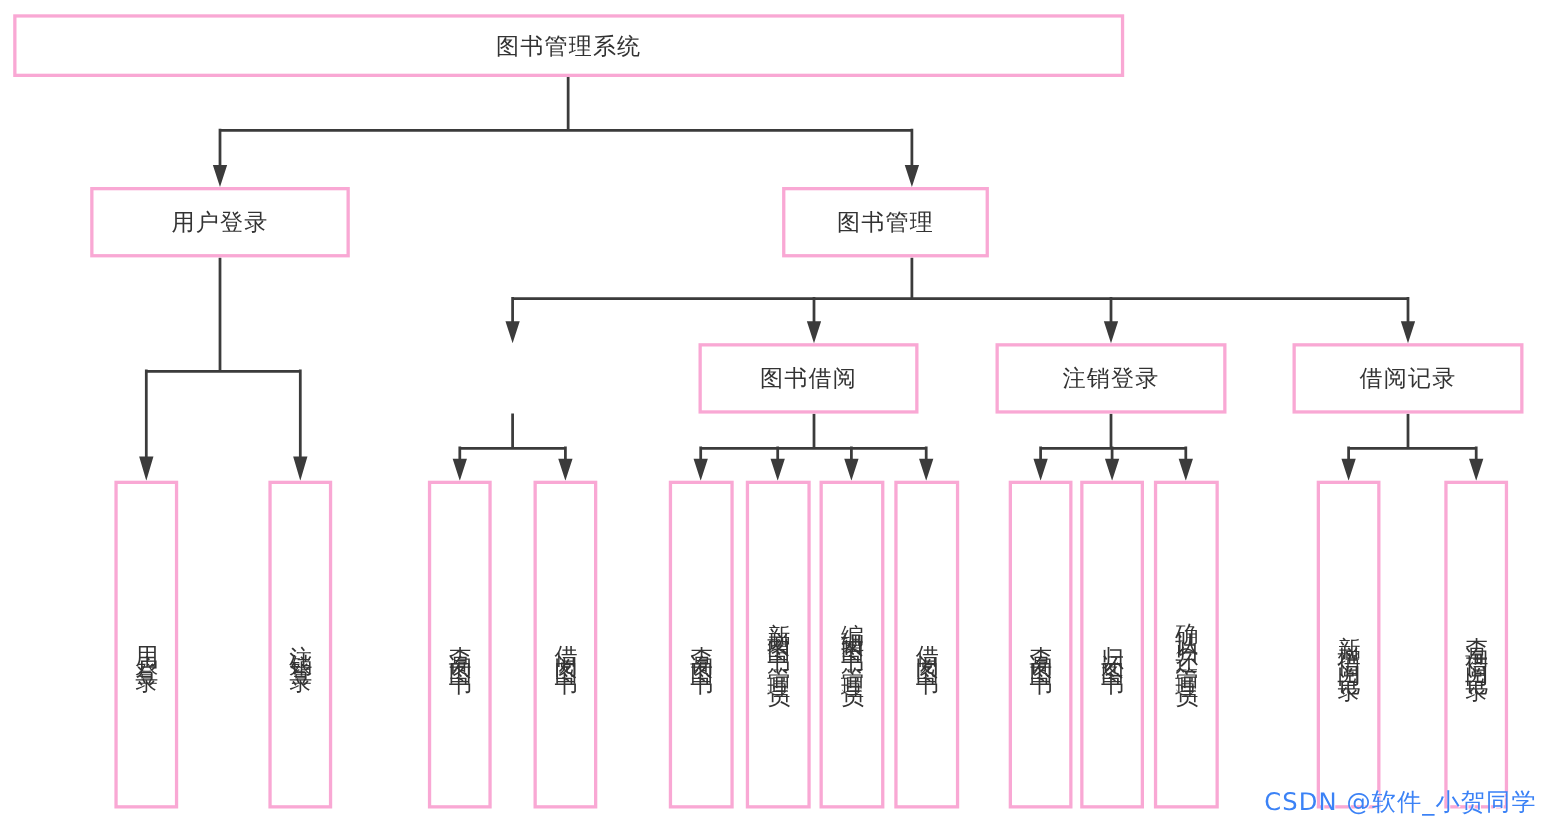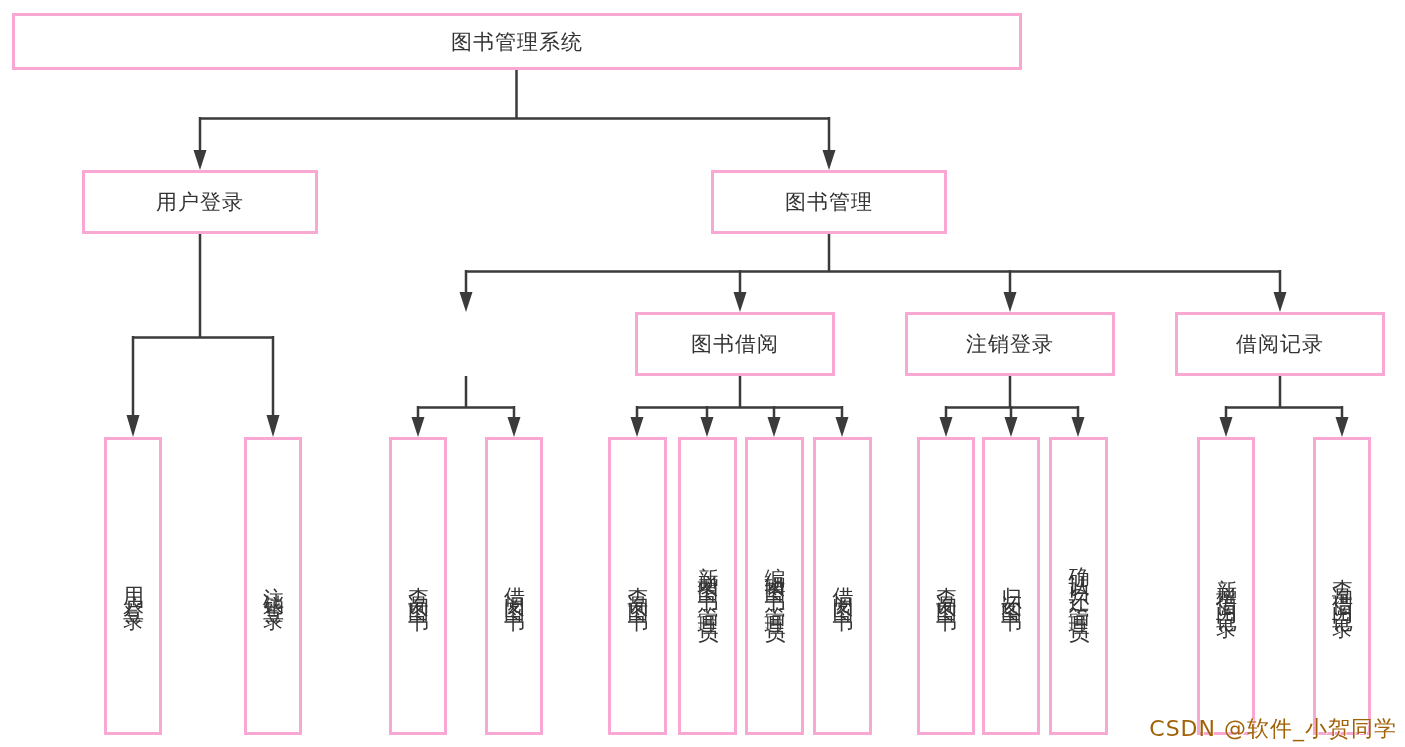--- a/index.html
+++ b/index.html
@@ -41,21 +41,21 @@
     text-orientation: mixed;
     letter-spacing: 8px;
     font-size: 21px;
     line-height: 1;
   }
   .watermark {
     position: absolute;
     right: 8px;
     bottom: 3px;
     font-size: 22px;
-    color: #a16207;
+    color: #3b82f6;
     text-shadow: 1px 1px 0 rgba(255,255,255,0.9);
     letter-spacing: 1px;
     z-index: 5;
     white-space: nowrap;
   }
 </style>
 </head>
 <body>
 
 <div class="canvas">
@@ -119,21 +119,21 @@
       M1335.5 417 H1348.5 L1342 437 Z"></path>
   </svg>
 
   <div class="box" style="left:12px; top:13px; width:1010px; height:57px;">
     <span>图书管理系统</span>
   </div>
 
   <div class="box" style="left:82px; top:170px; width:236px; height:64px;">
     <span>用户登录</span>
   </div>
-  <div class="box" style="left:711px; top:170px; width:236px; height:64px;">
+  <div class="box" style="left:711px; top:170px; width:188px; height:64px;">
     <span>图书管理</span>
   </div>
 
   <div class="box" style="left:635px; top:312px; width:200px; height:64px;">
     <span>图书借阅</span>
   </div>
   <div class="box" style="left:905px; top:312px; width:210px; height:64px;">
     <span>注销登录</span>
   </div>
   <div class="box" style="left:1175px; top:312px; width:210px; height:64px;">

